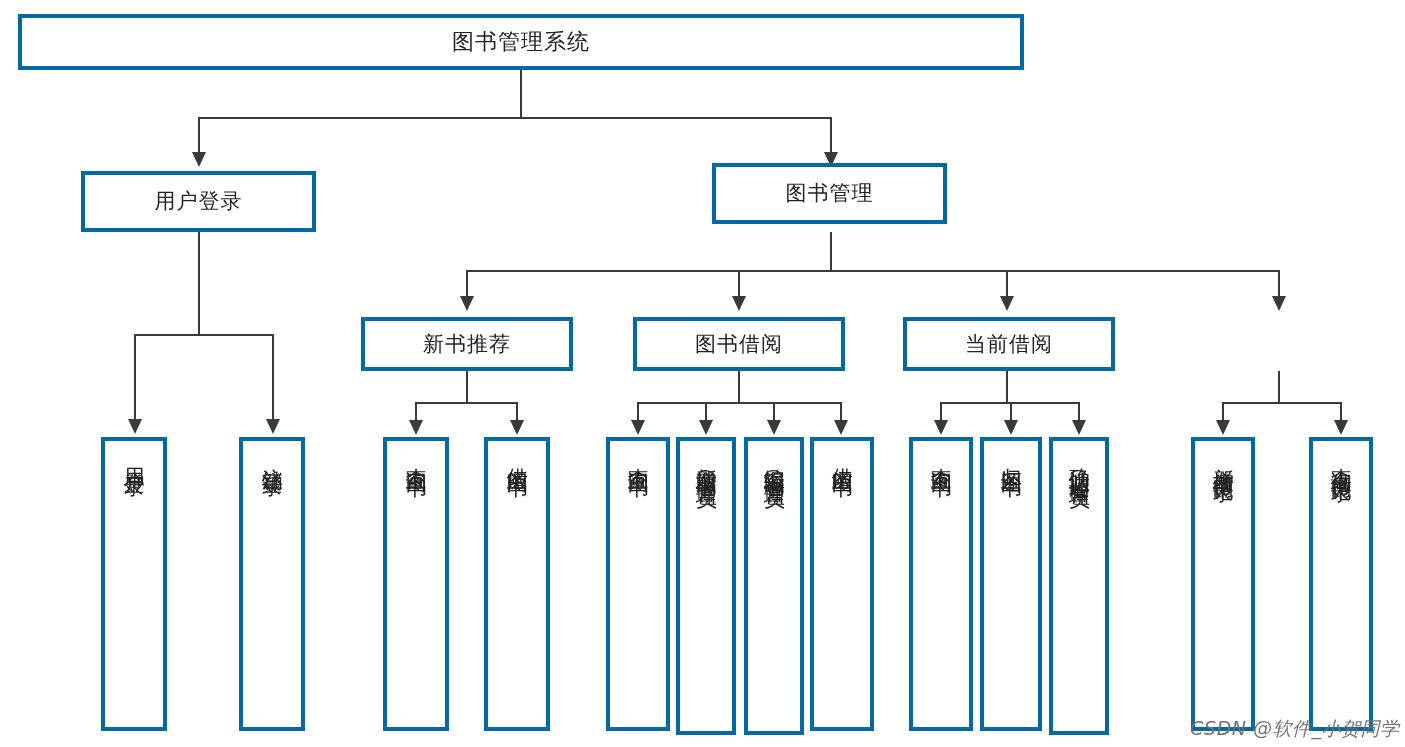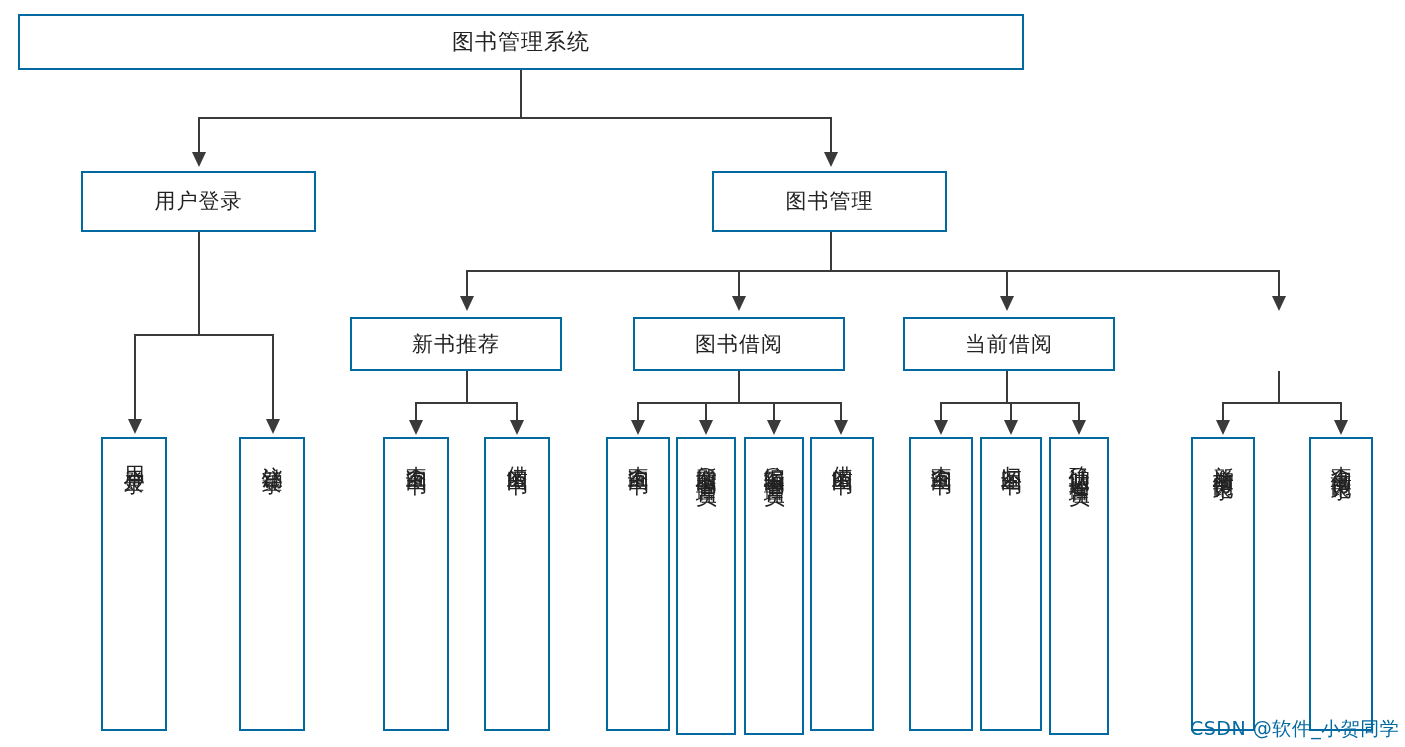--- a/index.html
+++ b/index.html
@@ -13,21 +13,21 @@
     width:1405px;
     height:747px;
     background:#ffffff;
     overflow:hidden;
   }
   
   .node{
     position:absolute;
     box-sizing:border-box;
     background:#ffffff;
-    border:2px solid #0369a1;
+    border:4px solid #0369a1;
     display:flex;
     align-items:center;
     justify-content:center;
     text-align:center;
   }
   .node .label{
     font-size:21px;
     line-height:1.15;
     color:#222;
     letter-spacing:1px;
@@ -61,24 +61,25 @@
     position:absolute;
     width:0;height:0;
     border-left:7px solid transparent;
     border-right:7px solid transparent;
     border-top:15px solid #3a3a3a;
   }
   
   #watermark{
     position:absolute;
     font-size:19px;
-    color:#0369a1;
+    color:#737373;
     white-space:nowrap;
     letter-spacing:0.5px;
     user-select:none;
+    font-style:italic;
   }
 </style>
 </head>
 <body>
 
 <div id="diagram-root">
 
   <div class="node root" style="left:18px; top:14px; width:1006px; height:56px;">
     <span class="label">图书管理系统</span>
   </div>
@@ -87,21 +88,21 @@
   <div class="conn h" style="left:198px; top:117px; width:634px;"></div>
   <div class="conn v" style="left:198px; top:117px; height:37px;"></div>
   <div class="arrow" style="left:192px; top:152px;"></div>
   <div class="conn v" style="left:830px; top:117px; height:37px;"></div>
   <div class="arrow" style="left:824px; top:152px;"></div>
 
   <div class="node" style="left:81px; top:171px; width:235px; height:61px;">
     <span class="label">用户登录</span>
   </div>
 
-  <div class="node" style="left:712px; top:171px; width:235px; height:61px;">
+  <div class="node" style="left:712px; top:163px; width:235px; height:61px;">
     <span class="label">图书管理</span>
   </div>
 
   <div class="conn v" style="left:198px; top:232px; height:104px;"></div>
   <div class="conn h" style="left:134px; top:334px; width:139px;"></div>
   <div class="conn v" style="left:134px; top:334px; height:87px;"></div>
   <div class="arrow" style="left:128px; top:419px;"></div>
   <div class="conn v" style="left:272px; top:334px; height:87px;"></div>
   <div class="arrow" style="left:266px; top:419px;"></div>
 
@@ -113,21 +114,21 @@
 
   <div class="conn v" style="left:738px; top:270px; height:28px;"></div>
   <div class="arrow" style="left:732px; top:296px;"></div>
 
   <div class="conn v" style="left:1006px; top:270px; height:28px;"></div>
   <div class="arrow" style="left:1000px; top:296px;"></div>
 
   <div class="conn v" style="left:1278px; top:270px; height:28px;"></div>
   <div class="arrow" style="left:1272px; top:296px;"></div>
 
-  <div class="node" style="left:350px; top:317px; width:212px; height:54px;">
+  <div class="node" style="left:361px; top:317px; width:212px; height:54px;">
     <span class="label">新书推荐</span>
   </div>
   <div class="node" style="left:903px; top:317px; width:212px; height:54px;">
     <span class="label">当前借阅</span>
   </div>
   <div class="node" style="left:633px; top:317px; width:212px; height:54px;">
     <span class="label">图书借阅</span>
   </div>
 
   <div class="conn v" style="left:466px; top:371px; height:33px;"></div>

